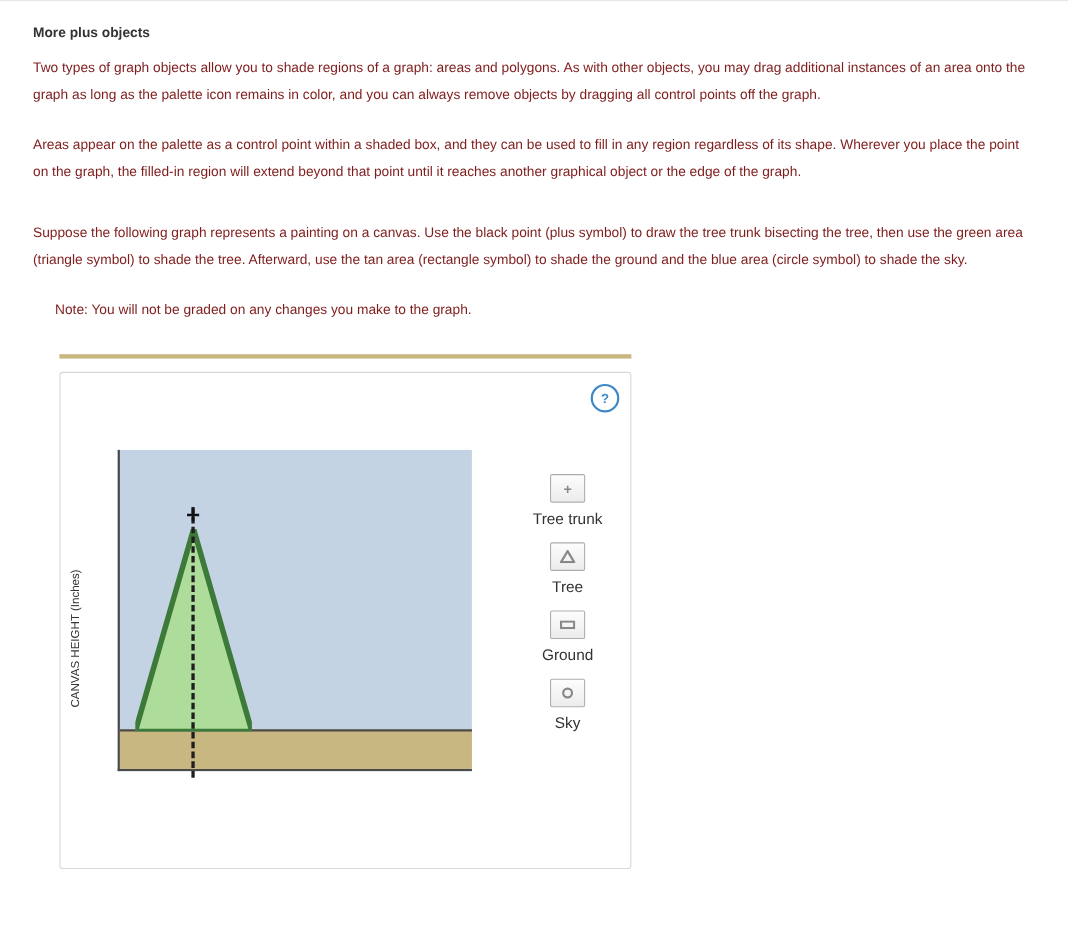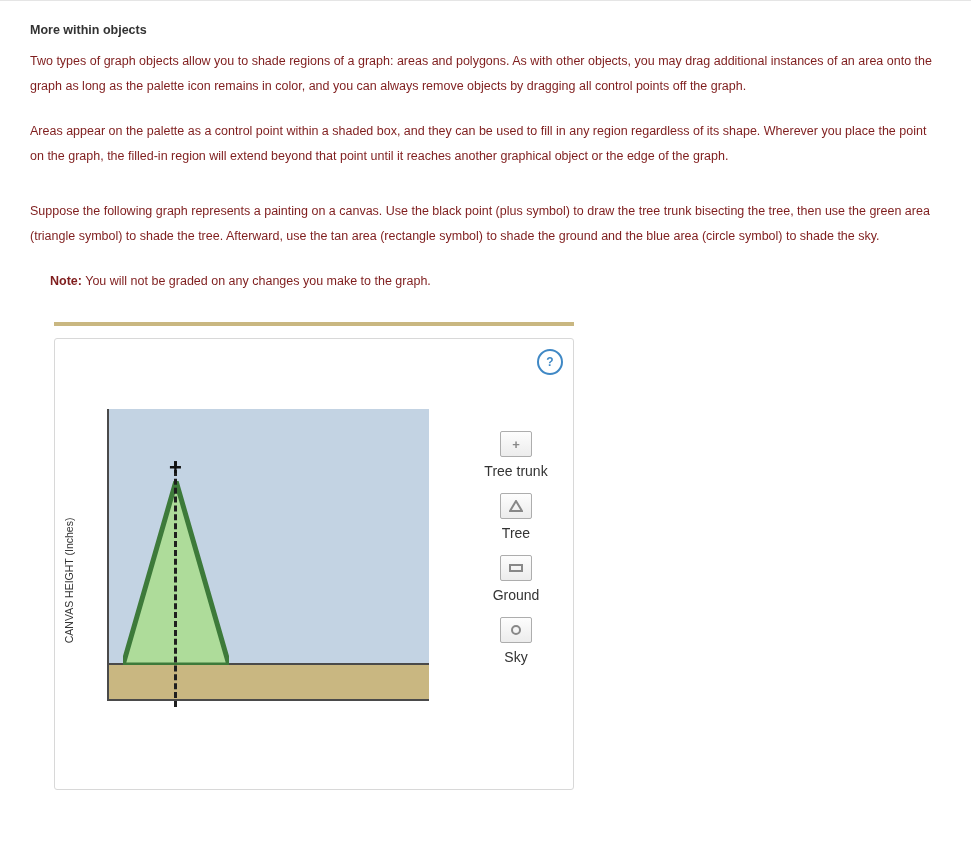--- a/index.html
+++ b/index.html
@@ -27,21 +27,21 @@
     color: #333;
     margin: 0 0 12px 0;
   }
   .body-text, .instr-text, .note-text {
     font-size: 12.5px;
     line-height: 2.0;
     color: #7f1d1d;
     margin: 0 0 20px 0;
   }
   .instr-text { margin-top: 30px; }
-  .note-label { font-weight: 700; font-style: normal; padding-left: 20px; }
+  .note-label { font-weight: 400; font-style: normal; padding-left: 20px; }
   .note-text { margin-top: 4px; }
 
   .widget-wrap {
     margin-top: 28px;
     width: 520px;
     margin-left: 24px;
   }
   .widget-accent {
     height: 4px;
     background: #c9b781;
@@ -181,21 +181,21 @@
     color: #888;
     font-weight: 700;
   }
 </style>
 </head>
 <body>
 
 <div class="page">
 
 
-  <div class="subhead">More within objects</div>
+  <div class="subhead">More plus objects</div>
   <p class="body-text">Two types of graph objects allow you to shade regions of a graph: areas and polygons. As with other objects, you may drag additional instances of an area onto the graph as long as the palette icon remains in color, and you can always remove objects by dragging all control points off the graph.</p>
 
   <p class="body-text">Areas appear on the palette as a control point within a shaded box, and they can be used to fill in any region regardless of its shape. Wherever you place the point on the graph, the filled-in region will extend beyond that point until it reaches another graphical object or the edge of the graph.</p>
 
   <p class="instr-text">Suppose the following graph represents a painting on a canvas. Use the black point (plus symbol) to draw the tree trunk bisecting the tree, then use the green area (triangle symbol) to shade the tree. Afterward, use the tan area (rectangle symbol) to shade the ground and the blue area (circle symbol) to shade the sky.</p>
 
   <p class="note-text">
     <span class="note-label">Note:</span><span> You will not be graded on any changes you make to the graph.</span>
   </p>
 

